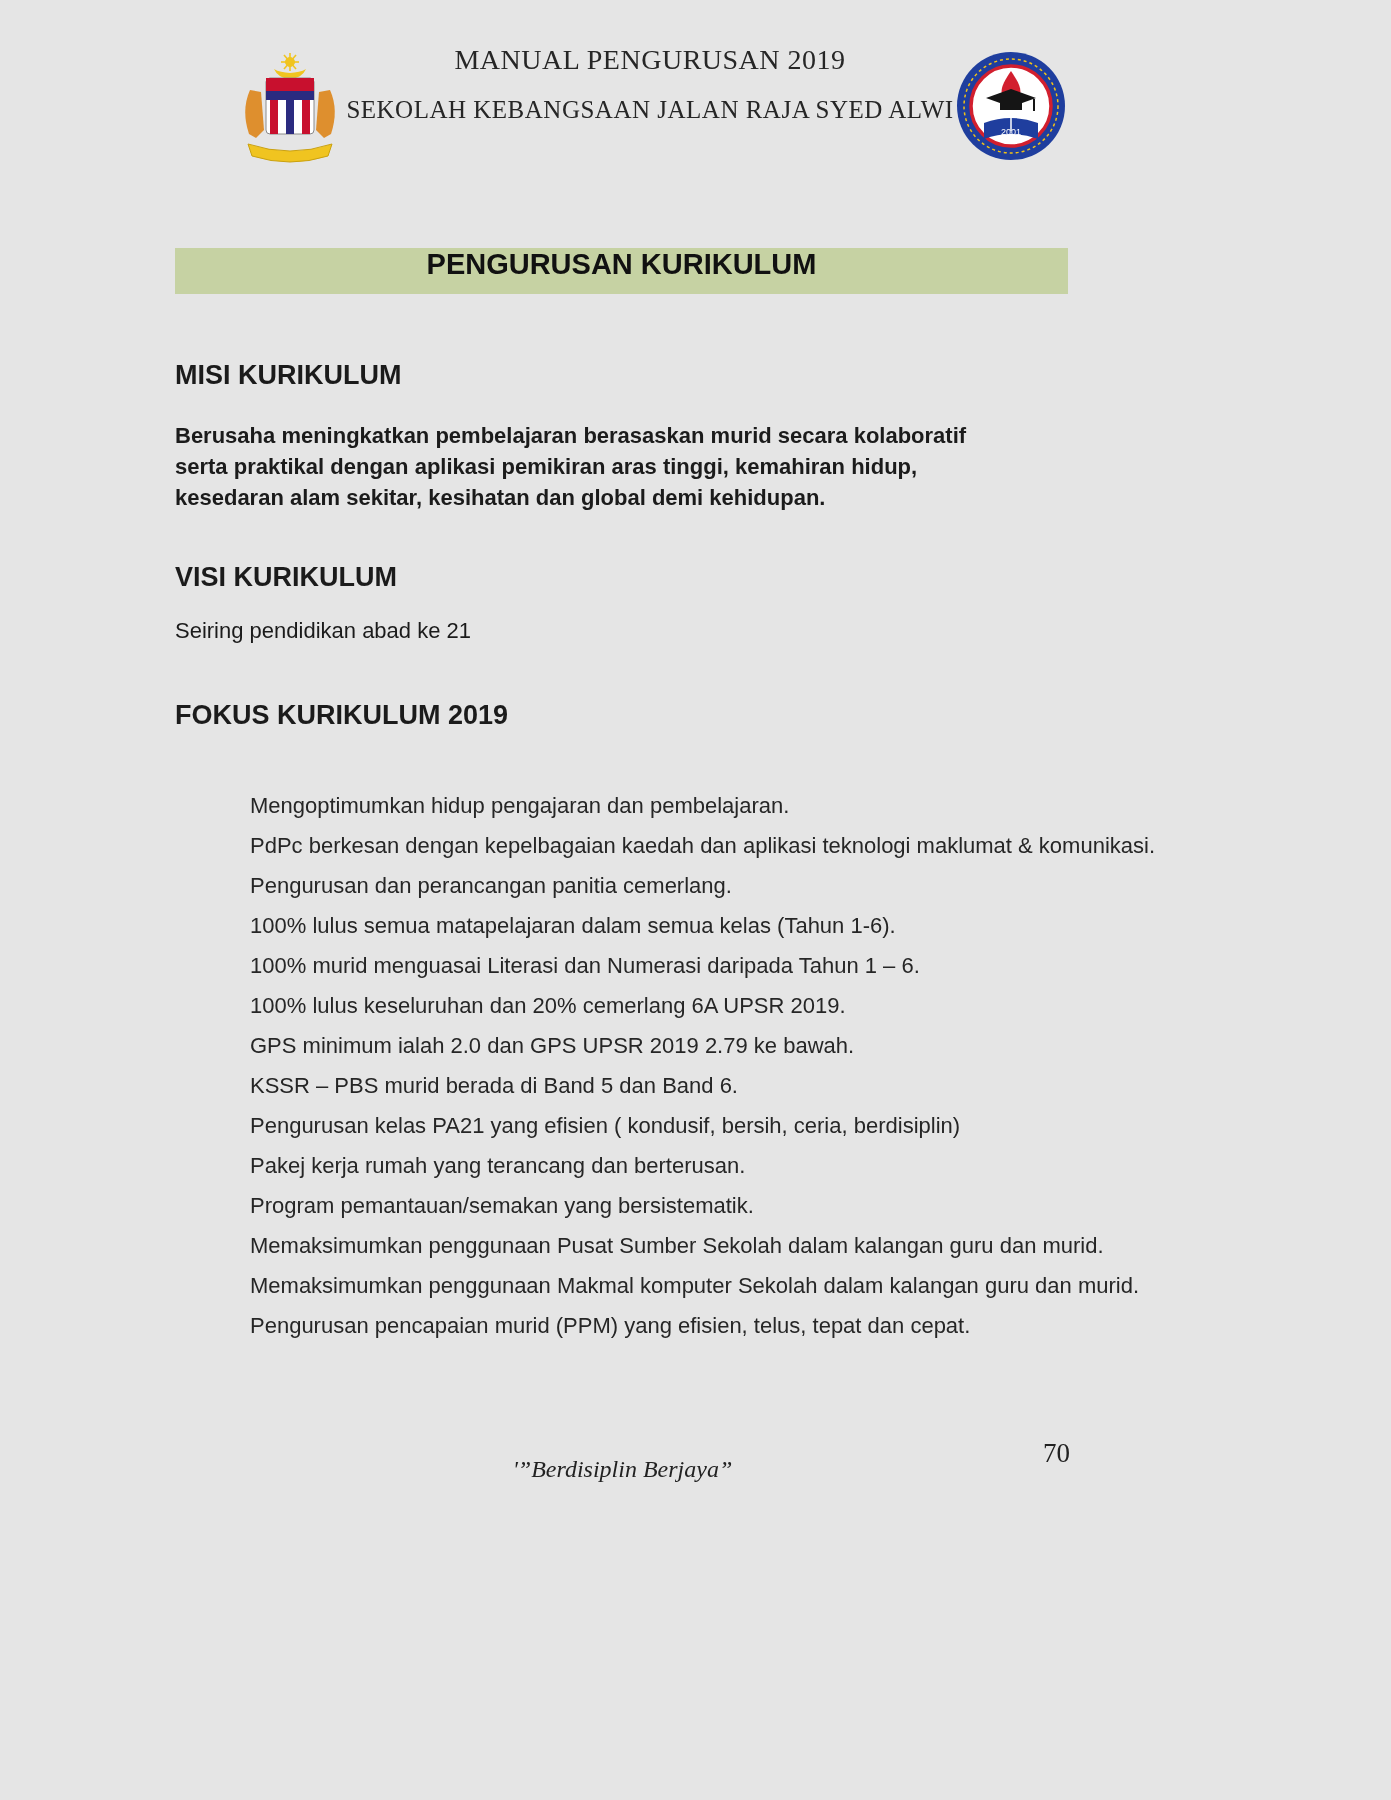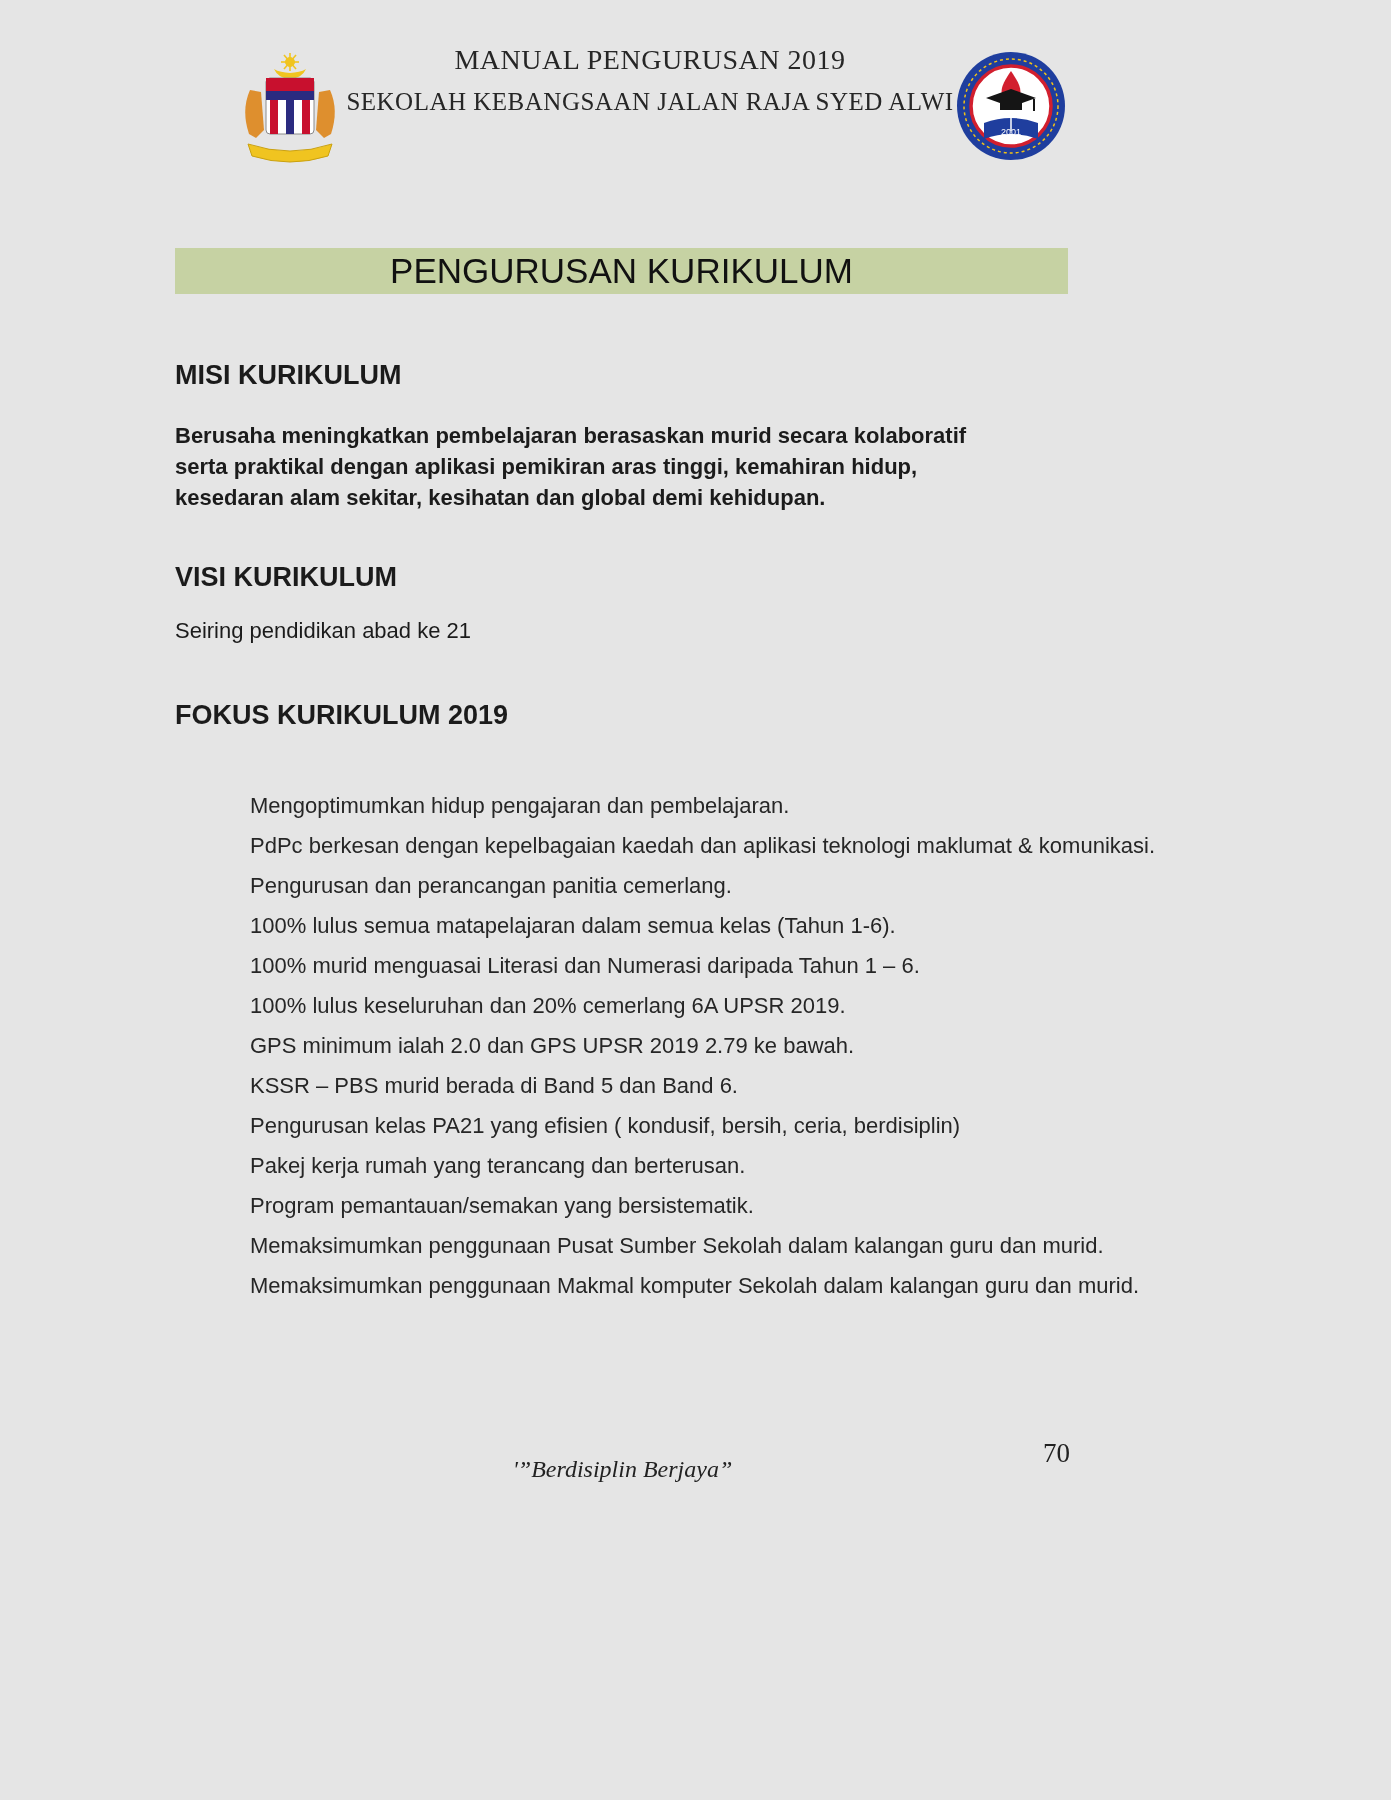--- a/index.html
+++ b/index.html
@@ -16,31 +16,31 @@
 
   
   .doc-header-titles {
     position: absolute;
     left: 300px; top: 44px; width: 700px;
     text-align: center;
     font-family: "Liberation Serif", serif;
     color: #262626;
   }
   .doc-header-titles .line1 { font-size: 28px; letter-spacing: 0.5px; }
-  .doc-header-titles .line2 { font-size: 25px; margin-top: 12px; letter-spacing: 0.5px; }
+  .doc-header-titles .line2 { font-size: 25px; margin-top: 20px; letter-spacing: 0.5px; }
 
   .logo-left  { position: absolute; left: 240px; top: 52px; width: 100px; height: 118px; }
   .logo-right { position: absolute; left: 956px; top: 50px; width: 110px; height: 112px; }
 
   
   .banner {
     position: absolute;
     left: 175px; top: 248px; width: 893px; height: 46px;
-    display: flex; align-items: center; justify-content: center;
-    font-size: 35px; font-weight: normal; color: #111111;
+    display: flex; align-items: flex-start; justify-content: center;
+    font-size: 29px; font-weight: bold; color: #111111;
   }
 
   
   .center-col {
     position: absolute;
     left: 175px; width: 893px;
     text-align: left;
   }
   .h-section { font-size: 27px; font-weight: bold; color: #1b1b1b; }
   .misi-heading  { top: 360px; }
@@ -165,18 +165,19 @@
     <div class="fokus-item">100% lulus semua matapelajaran dalam semua kelas (Tahun 1-6).</div>
     <div class="fokus-item">100%  murid menguasai Literasi dan Numerasi daripada Tahun 1 – 6.</div>
     <div class="fokus-item">100% lulus keseluruhan dan 20% cemerlang 6A UPSR 2019.</div>
     <div class="fokus-item">GPS minimum ialah 2.0 dan GPS UPSR 2019 2.79 ke bawah.</div>
     <div class="fokus-item">KSSR – PBS murid berada di Band 5 dan Band 6.</div>
     <div class="fokus-item">Pengurusan kelas PA21 yang efisien ( kondusif, bersih, ceria, berdisiplin)</div>
     <div class="fokus-item">Pakej kerja rumah yang terancang dan berterusan.</div>
     <div class="fokus-item">Program pemantauan/semakan yang bersistematik.</div>
     <div class="fokus-item">Memaksimumkan penggunaan Pusat Sumber Sekolah dalam kalangan guru dan murid.</div>
     <div class="fokus-item">Memaksimumkan penggunaan Makmal komputer Sekolah dalam kalangan guru dan murid.</div>
+    <div class="fokus-item">Pengurusan pencapaian murid (PPM) yang efisien, telus, tepat dan cepat.</div>
   </div>
 
   <div class="page-number">70</div>
   <div class="footer-motto">'”Berdisiplin Berjaya”</div>
 
 </div>
 
 </body></html>

